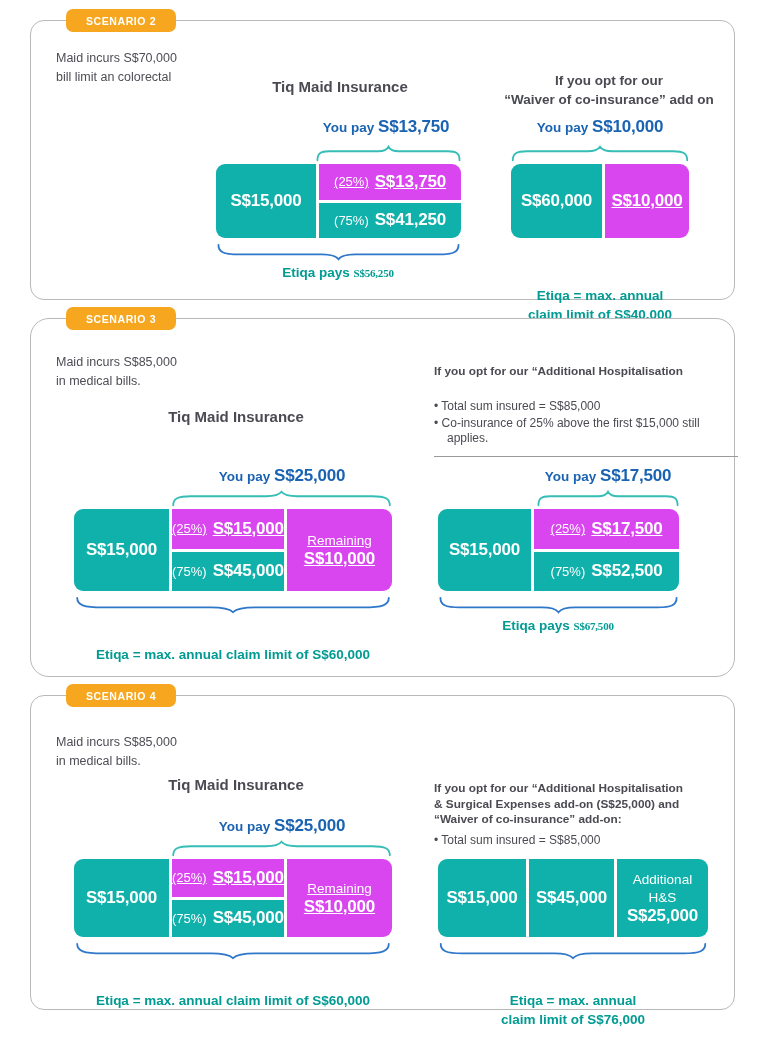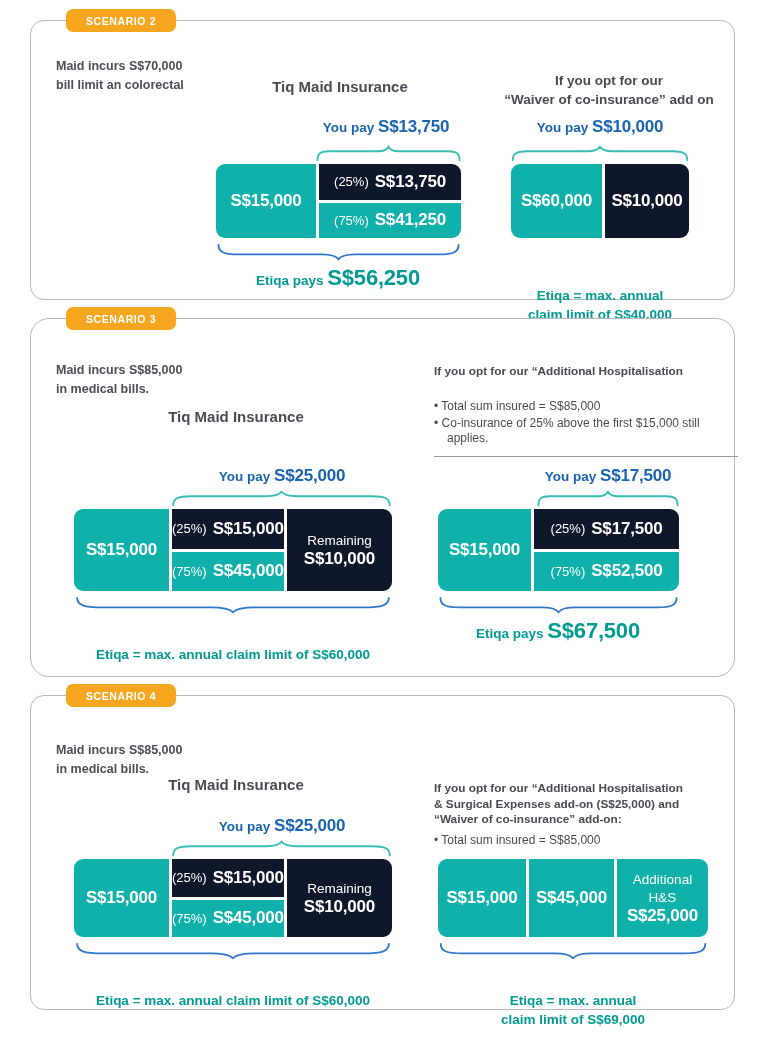--- a/index.html
+++ b/index.html
@@ -9,37 +9,37 @@
   }
   .card{
     position:absolute;left:30px;width:705px;background:#ffffff;
     border:1.5px solid #b9b9b9;border-radius:14px;box-sizing:border-box;
   }
   .badge{
     position:absolute;left:35px;top:-12px;width:110px;height:23px;
     background:#f6a71f;border-radius:7px;color:#ffffff;font-weight:bold;
     font-size:10.5px;letter-spacing:.6px;display:flex;align-items:center;justify-content:center;
   }
-  .intro{position:absolute;font-size:12.5px;font-weight:bold;color:#4d4d55;line-height:19px;margin-top:8px;}
+  .intro{position:absolute;font-size:12.5px;font-weight:normal;color:#4d4d55;line-height:19px;}
   .diagram-title{position:absolute;font-size:15px;font-weight:bold;color:#4a4a52;text-align:center;}
   .opt-title{position:absolute;font-size:13.5px;font-weight:bold;color:#4a4a52;text-align:center;line-height:19px;}
   .note-title{position:absolute;font-size:11.8px;font-weight:bold;color:#4a4a52;line-height:15.5px;}
   .bullets{position:absolute;font-size:12px;color:#4a4a52;line-height:15.5px;}
   .bullet{padding-left:13px;text-indent:-13px;margin-bottom:1px;}
   .bullet::before{content:"• ";}
   .separator{position:absolute;height:0;border-top:1px solid #9a9a9a;}
   .you-pay{position:absolute;text-align:center;font-size:13.5px;color:#1a63b2;font-weight:bold;white-space:nowrap;}
   .you-pay .amt{font-size:17px;font-weight:bold;letter-spacing:-.2px;}
   .etiqa-pays{position:absolute;text-align:center;font-size:13.5px;color:#019b93;font-weight:bold;white-space:nowrap;}
-  .etiqa-pays .amt{font-size:22px;font-weight:bold;letter-spacing:-.2px;}
+  .etiqa-pays .amt{font-size:11px;font-weight:bold;letter-spacing:-.2px;font-family:Liberation Serif, serif;}
   .etiqa-note{position:absolute;text-align:center;font-size:13.5px;font-weight:bold;color:#019b93;line-height:19px;margin-top:28px;}
   .bar{position:absolute;display:flex;gap:3px;background:#ffffff;border-radius:9px;overflow:hidden;}
   .seg{display:flex;align-items:center;justify-content:center;color:#ffffff;box-sizing:border-box;}
   .seg.teal{background:#0fb1aa;}
-  .seg.blue{background:#0f172a;}
+  .seg.blue{background:#d946ef;text-decoration:underline;}
   .stack{display:flex;flex-direction:column;gap:3px;flex:1;}
   .stack .seg{flex:1;gap:6px;}
   .seg-col{flex-direction:column;line-height:18px;}
   .amt-lg{font-size:17px;font-weight:bold;letter-spacing:-.2px;}
   .pct{font-size:13px;font-weight:normal;}
   .seg-label{font-size:13.5px;font-weight:normal;}
   .brace{position:absolute;overflow:visible;}
   .brace path{fill:none;stroke-width:1.8;vector-effect:non-scaling-stroke;stroke-linecap:round;}
   .teal-brace path{stroke:#35bdb6;}
   .blue-brace path{stroke:#2f77c9;}
@@ -261,17 +261,17 @@
         <span class="seg-label">Additional</span>
         <span class="seg-label">H&amp;S</span>
         <span class="amt-lg">S$25,000</span>
       </div>
     </div>
     <svg class="brace blue-brace" style="left:407px;top:247px;width:270px;height:16px;" viewBox="0 0 100 20" preserveAspectRatio="none">
       <path d="M1,1 C1,10 3,13 9,13 L43,13 C47,13 49,15 50,19 C51,15 53,13 57,13 L91,13 C97,13 99,10 99,1"></path>
     </svg>
     <div class="etiqa-note" style="left:442px;top:267px;width:200px;">
       <div>Etiqa = max. annual</div>
-      <div>claim limit of S$69,000</div>
+      <div>claim limit of S$76,000</div>
     </div>
   </div>
 
 </div>
 
 </body></html>

